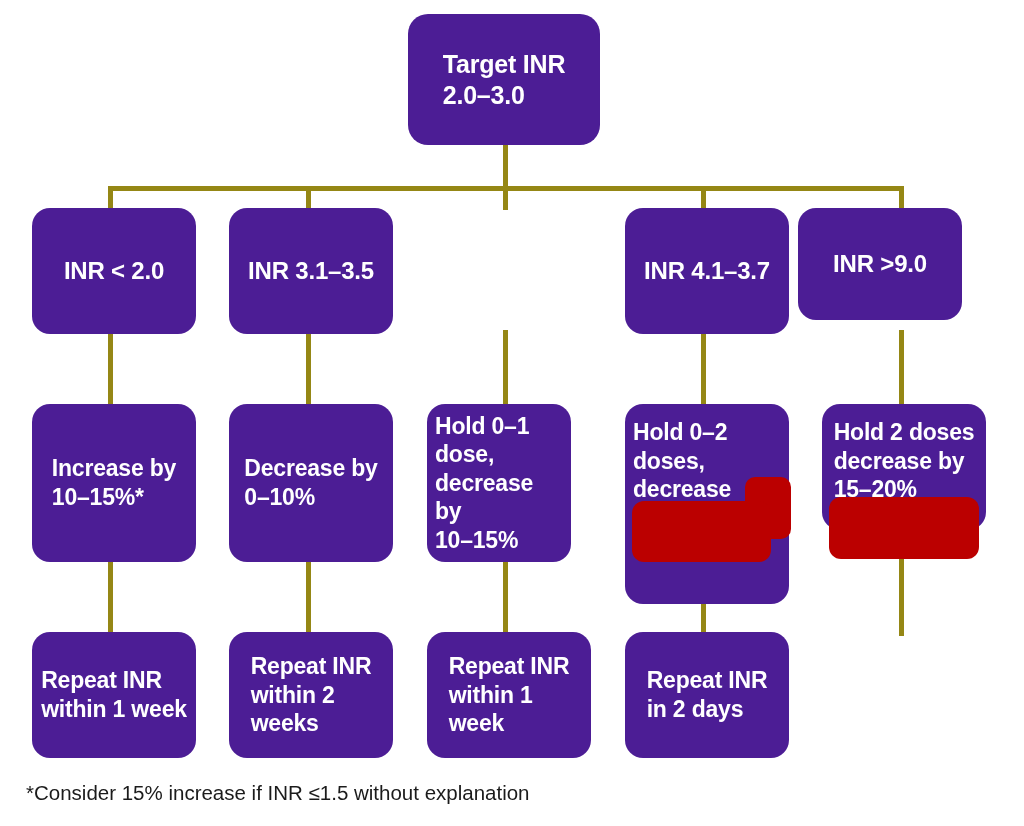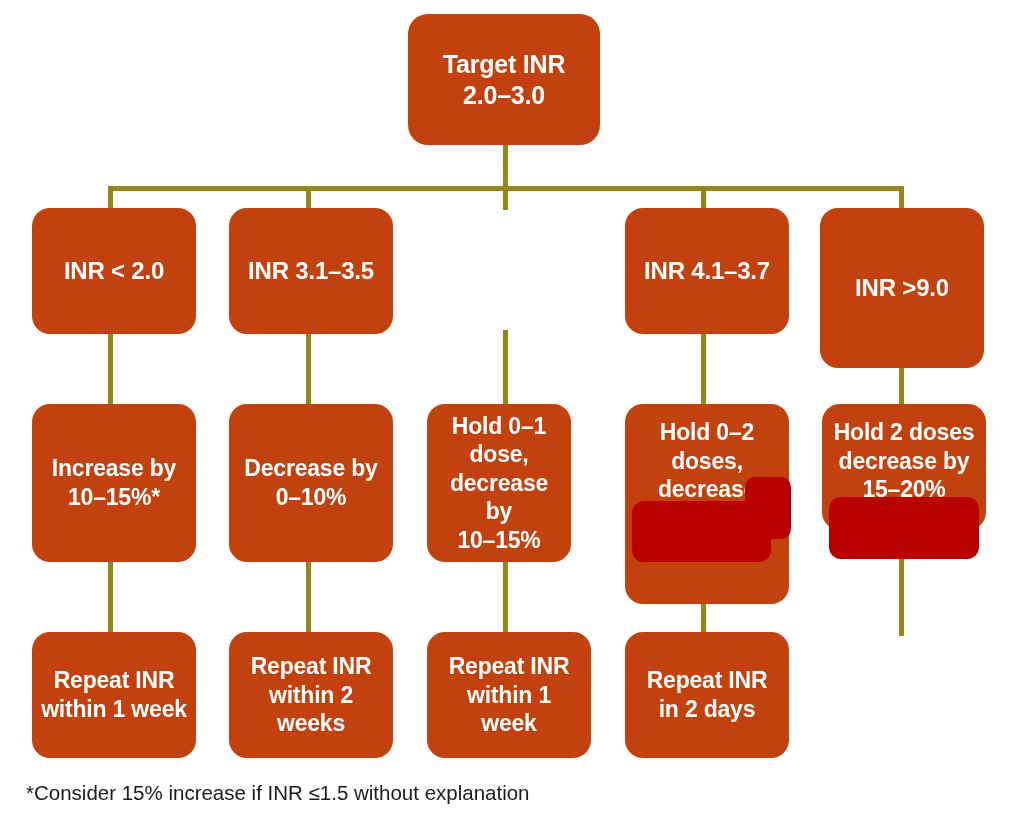--- a/index.html
+++ b/index.html
@@ -28,26 +28,25 @@
     position: absolute;
     background: #958715;
   }
   .conn-v { width: 5px; }
   .conn-h { height: 5px; }
 
   
   .node {
     position: absolute;
     box-sizing: border-box;
-    background: #c2410c;
+    background: #4c1d95;
     border-radius: 18px;
     display: flex;
     align-items: center;
     justify-content: center;
-    text-align: center;
     color: #ffffff;
     font-weight: bold;
     line-height: 1.24;
     z-index: 2;
     padding: 4px 8px;
   }
   .node-label {
     display: block;
     white-space: pre-line;
     letter-spacing: -0.2px;
@@ -111,21 +110,21 @@
 
   <div class="node level" style="left:32px; top:208px; width:164px; height:126px;">
     <span class="node-label">INR &lt; 2.0</span>
   </div>
   <div class="node level" style="left:229px; top:208px; width:164px; height:126px;">
     <span class="node-label">INR 3.1–3.5</span>
   </div>
   <div class="node level" style="left:625px; top:208px; width:164px; height:126px;">
     <span class="node-label">INR 4.1–3.7</span>
   </div>
-  <div class="node level" style="left:820px; top:208px; width:164px; height:160px;">
+  <div class="node level" style="left:798px; top:208px; width:164px; height:112px;">
     <span class="node-label">INR &gt;9.0</span>
   </div>
 
   <div class="node action" style="left:32px; top:404px; width:164px; height:158px;">
     <span class="node-label">Increase by
 10–15%*</span>
   </div>
   <div class="node action" style="left:229px; top:404px; width:164px; height:158px;">
     <span class="node-label">Decrease by
 0–10%</span>

